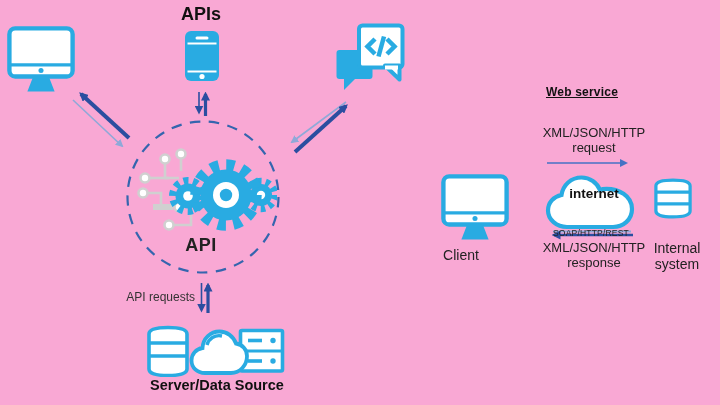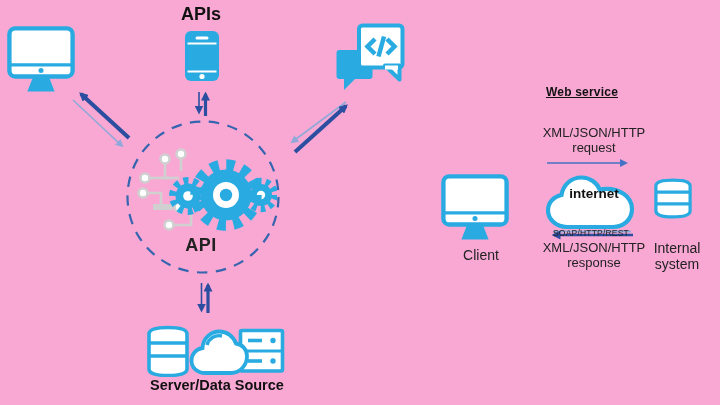--- a/index.html
+++ b/index.html
@@ -117,20 +117,21 @@
         <circle cx="91" cy="48" r="29.5" fill="none" stroke="#29ABE2" stroke-width="12.5" stroke-dasharray="8.1 7.35"></circle>
         <circle cx="91" cy="48" r="25.5" fill="#29ABE2"></circle>
         <circle cx="91" cy="48" r="13" fill="#fff"></circle>
         <circle cx="91" cy="48" r="6.2" fill="#29ABE2"></circle>
       </g>
     </svg>
   </div>
 
   <div class="label hub-label" style="left:176px;top:235px;width:50px;">API</div>
 
+  <div class="label small-label" style="left:95px;top:291px;width:100px;text-align:right;">API requests</div>
 
   <div class="abs" style="left:145px;top:321px;width:142px;height:56px;">
     <svg width="142" height="56" viewBox="0 0 142 56">
       <g stroke="#29ABE2" stroke-width="3.6" fill="#fff">
         <path d="M4,13 Q4,6.5 23,6.5 Q42,6.5 42,13 L42,48 Q42,54.5 23,54.5 Q4,54.5 4,48 Z"></path>
         <line x1="4" y1="22" x2="42" y2="22"></line>
         <line x1="4" y1="35" x2="42" y2="35"></line>
       </g>
       <g>
         <rect x="95.5" y="9.5" width="42" height="40.5" rx="1.5" fill="#fff" stroke="#29ABE2" stroke-width="3.6"></rect>
@@ -158,21 +159,21 @@
 
   <div class="abs" style="left:440px;top:173px;width:70px;height:70px;">
     <svg width="70" height="70" viewBox="0 0 72 72">
       <rect x="3.5" y="3.5" width="65" height="49.5" rx="6" fill="#fff" stroke="#29ABE2" stroke-width="4.5"></rect>
       <line x1="4" y1="41" x2="68" y2="41" stroke="#29ABE2" stroke-width="3.2"></line>
       <circle cx="36" cy="46.8" r="2.6" fill="#29ABE2"></circle>
       <polygon points="28,53 44,53 50,68.5 22,68.5" fill="#29ABE2"></polygon>
     </svg>
   </div>
 
-  <div class="label icon-caption" style="left:444px;top:247px;width:74px;">Client</div>
+  <div class="label icon-caption" style="left:424px;top:247px;width:74px;">Client</div>
 
   <div class="abs" style="left:543px;top:171px;width:94px;height:62px;">
     <svg width="94" height="62" viewBox="0 0 94 62">
       <path d="M24,56 C13.5,56 5,48.5 5,39.5 C5,31.5 10.5,25.5 18.5,24 C20,14 28,6.5 38.5,6.5 C47,6.5 54,11.5 57,19 C58.5,18.3 61,17.8 63.5,17.8 C75,17.8 89,24.5 89,38 C89,49 80,56 70,56 Z" fill="#fff" stroke="#29ABE2" stroke-width="4.2"></path>
     </svg>
   </div>
   <div class="label cloud-word" style="left:552px;top:186px;width:84px;">internet</div>
   <div class="label cloud-proto" style="left:546px;top:206px;width:90px;margin-top:23px;">SOAP/HTTP/REST</div>
 
   <div class="label proto-title" style="left:532px;top:241px;width:124px;">

